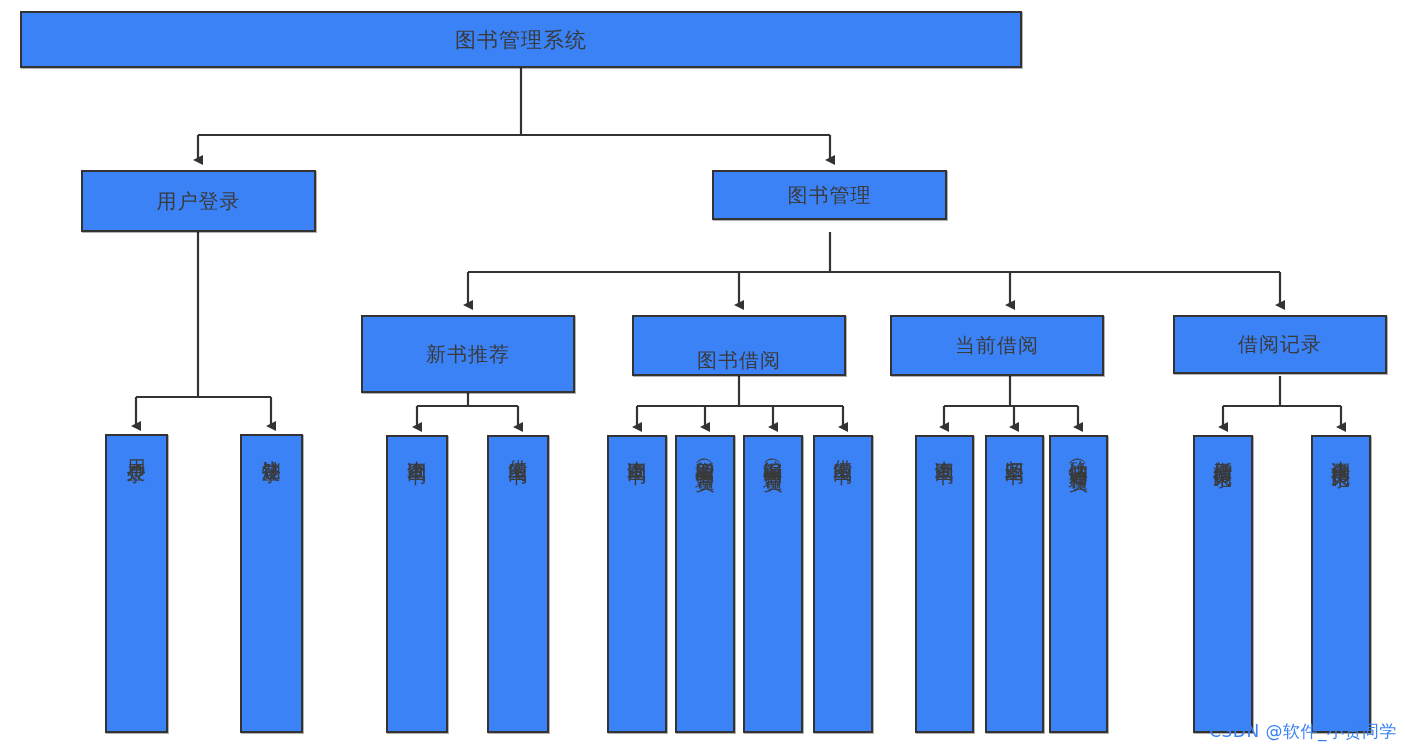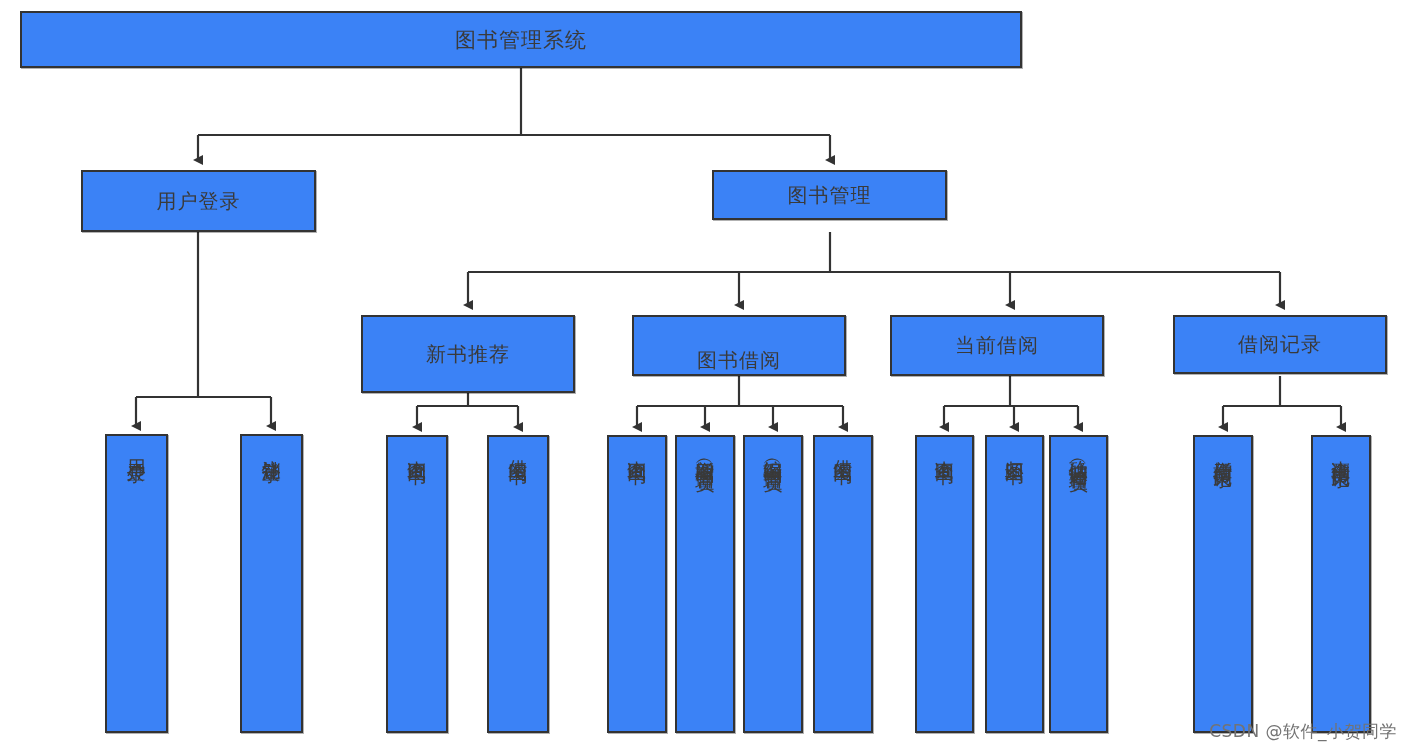--- a/index.html
+++ b/index.html
@@ -64,21 +64,21 @@
   }
   .htext {
     white-space: nowrap;
     letter-spacing: 1px;
   }
   #watermark {
     position: absolute;
     right: 8px;
     bottom: 4px;
     font-size: 17px;
-    color: #737373;
+    color: #3b82f6;
     letter-spacing: 0.5px;
     white-space: nowrap;
     user-select: none;
   }
 </style>
 </head>
 <body>
 
 <div id="diagram-root">
 

